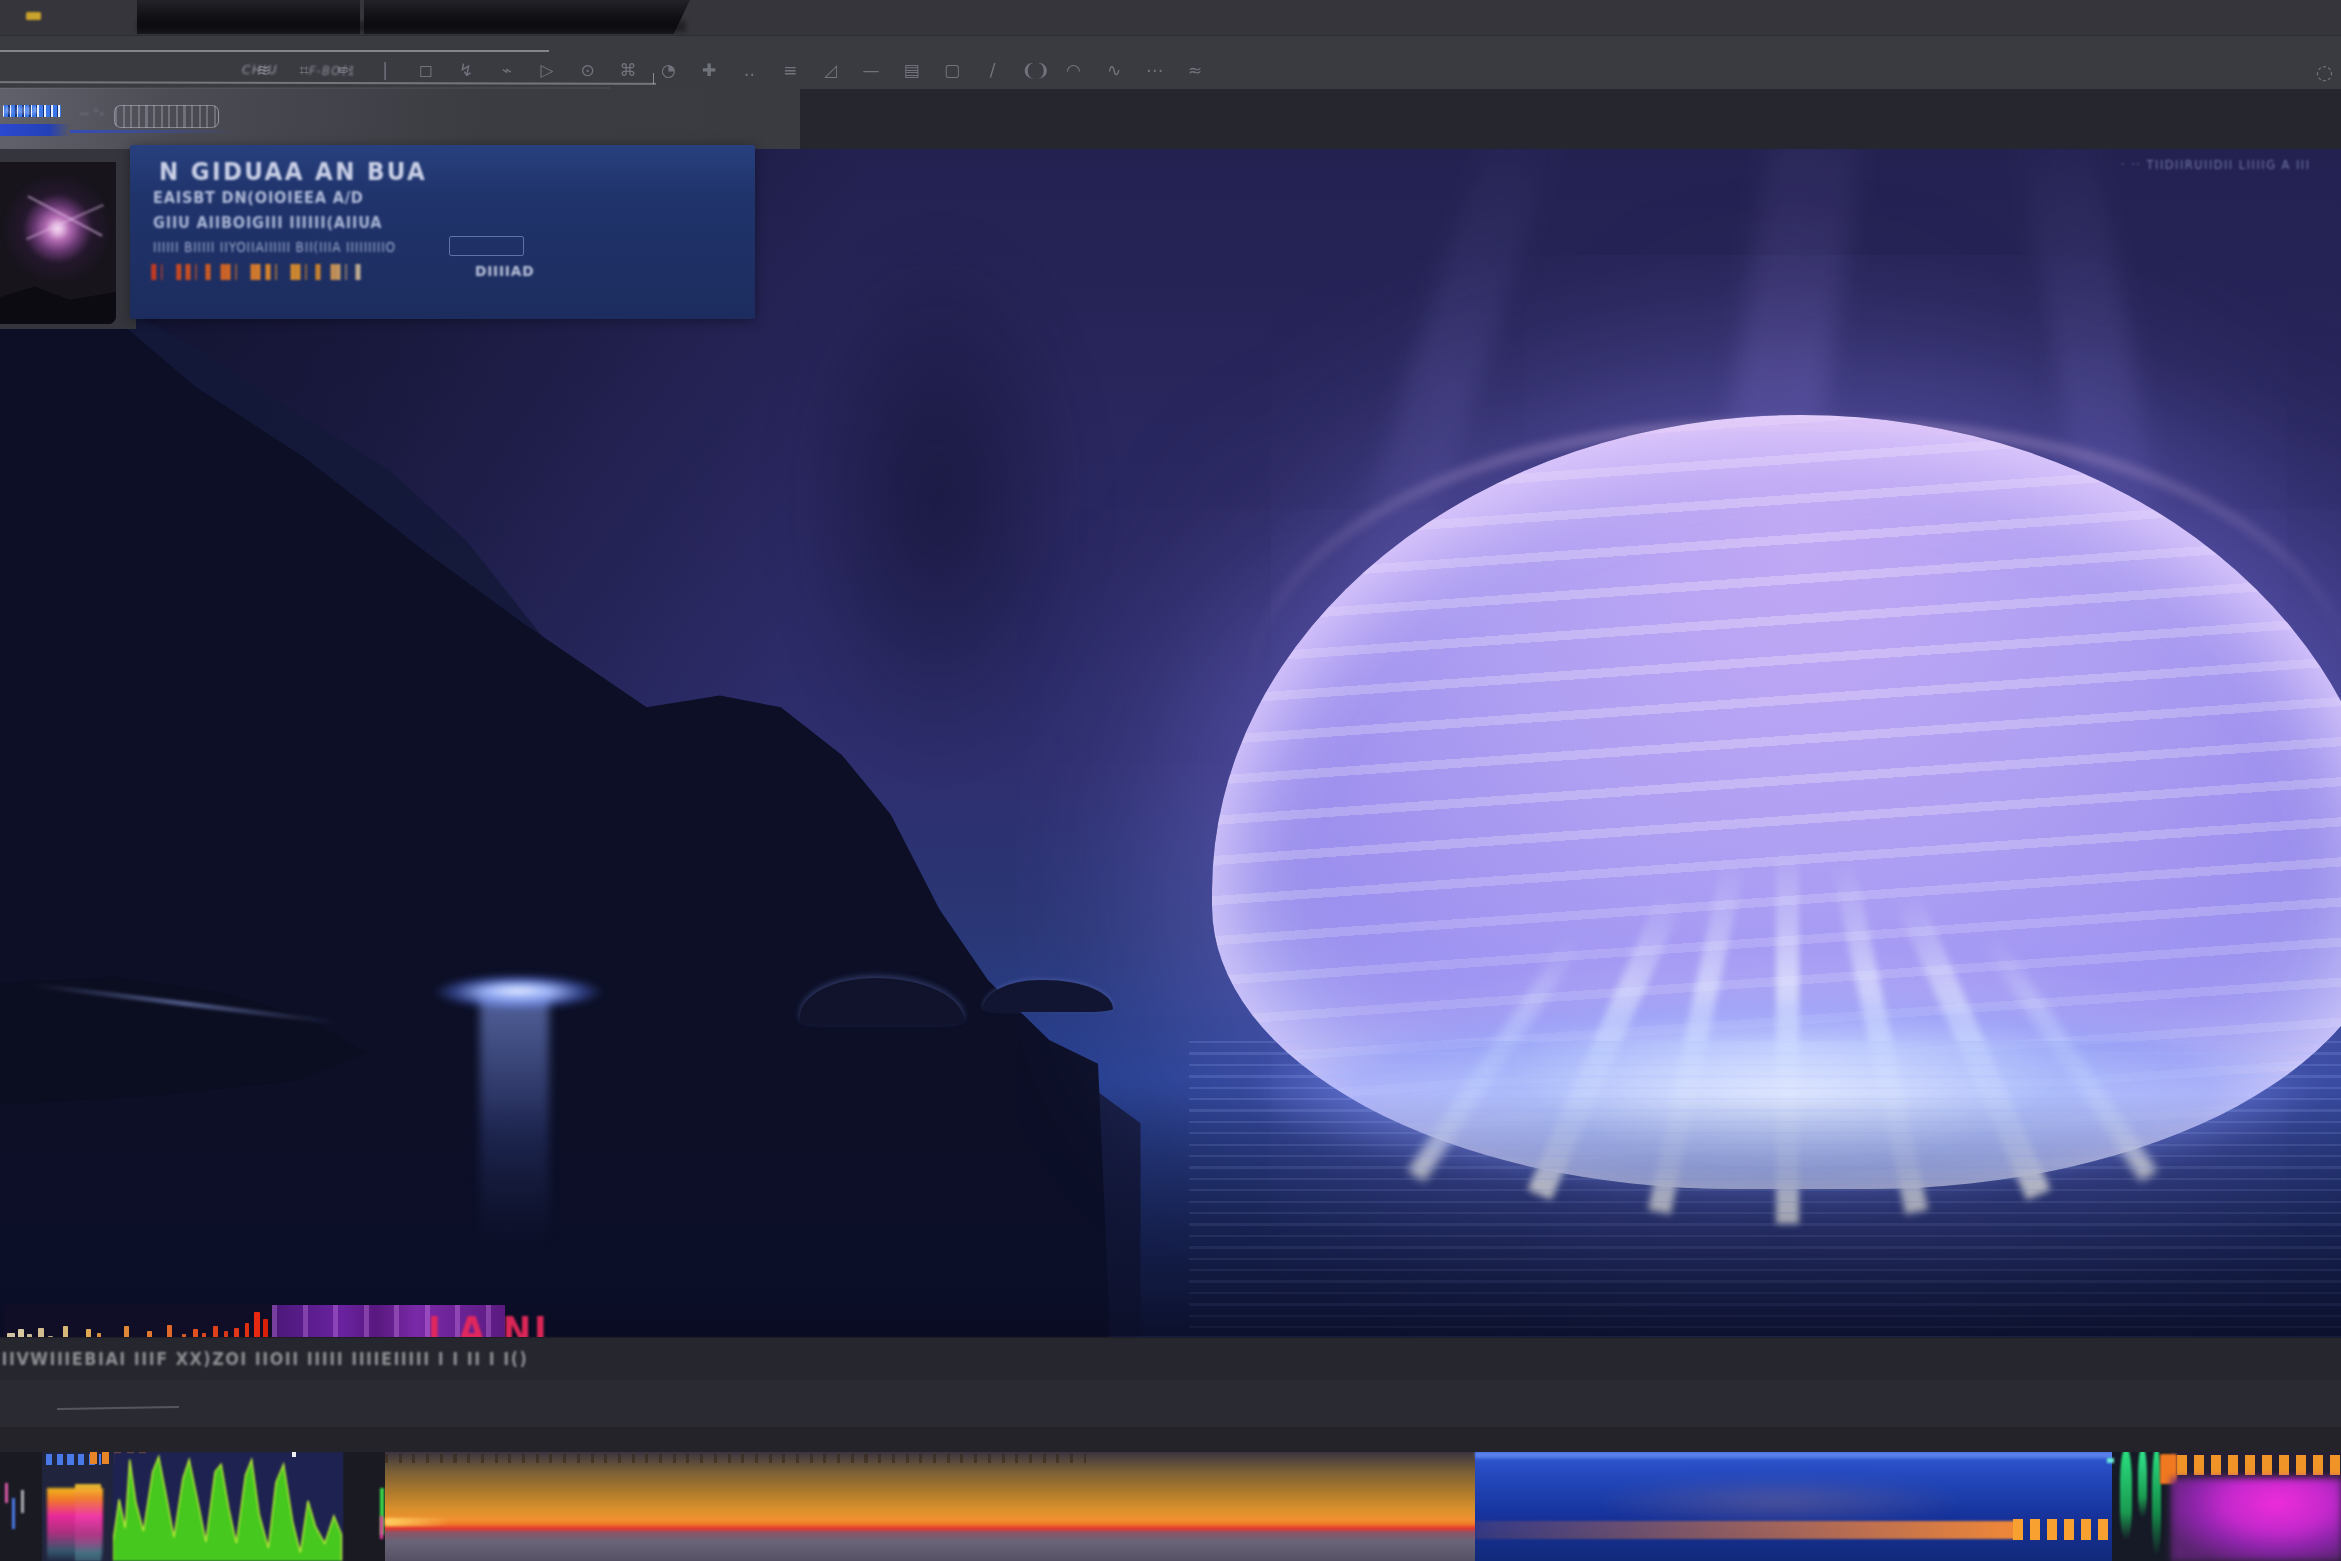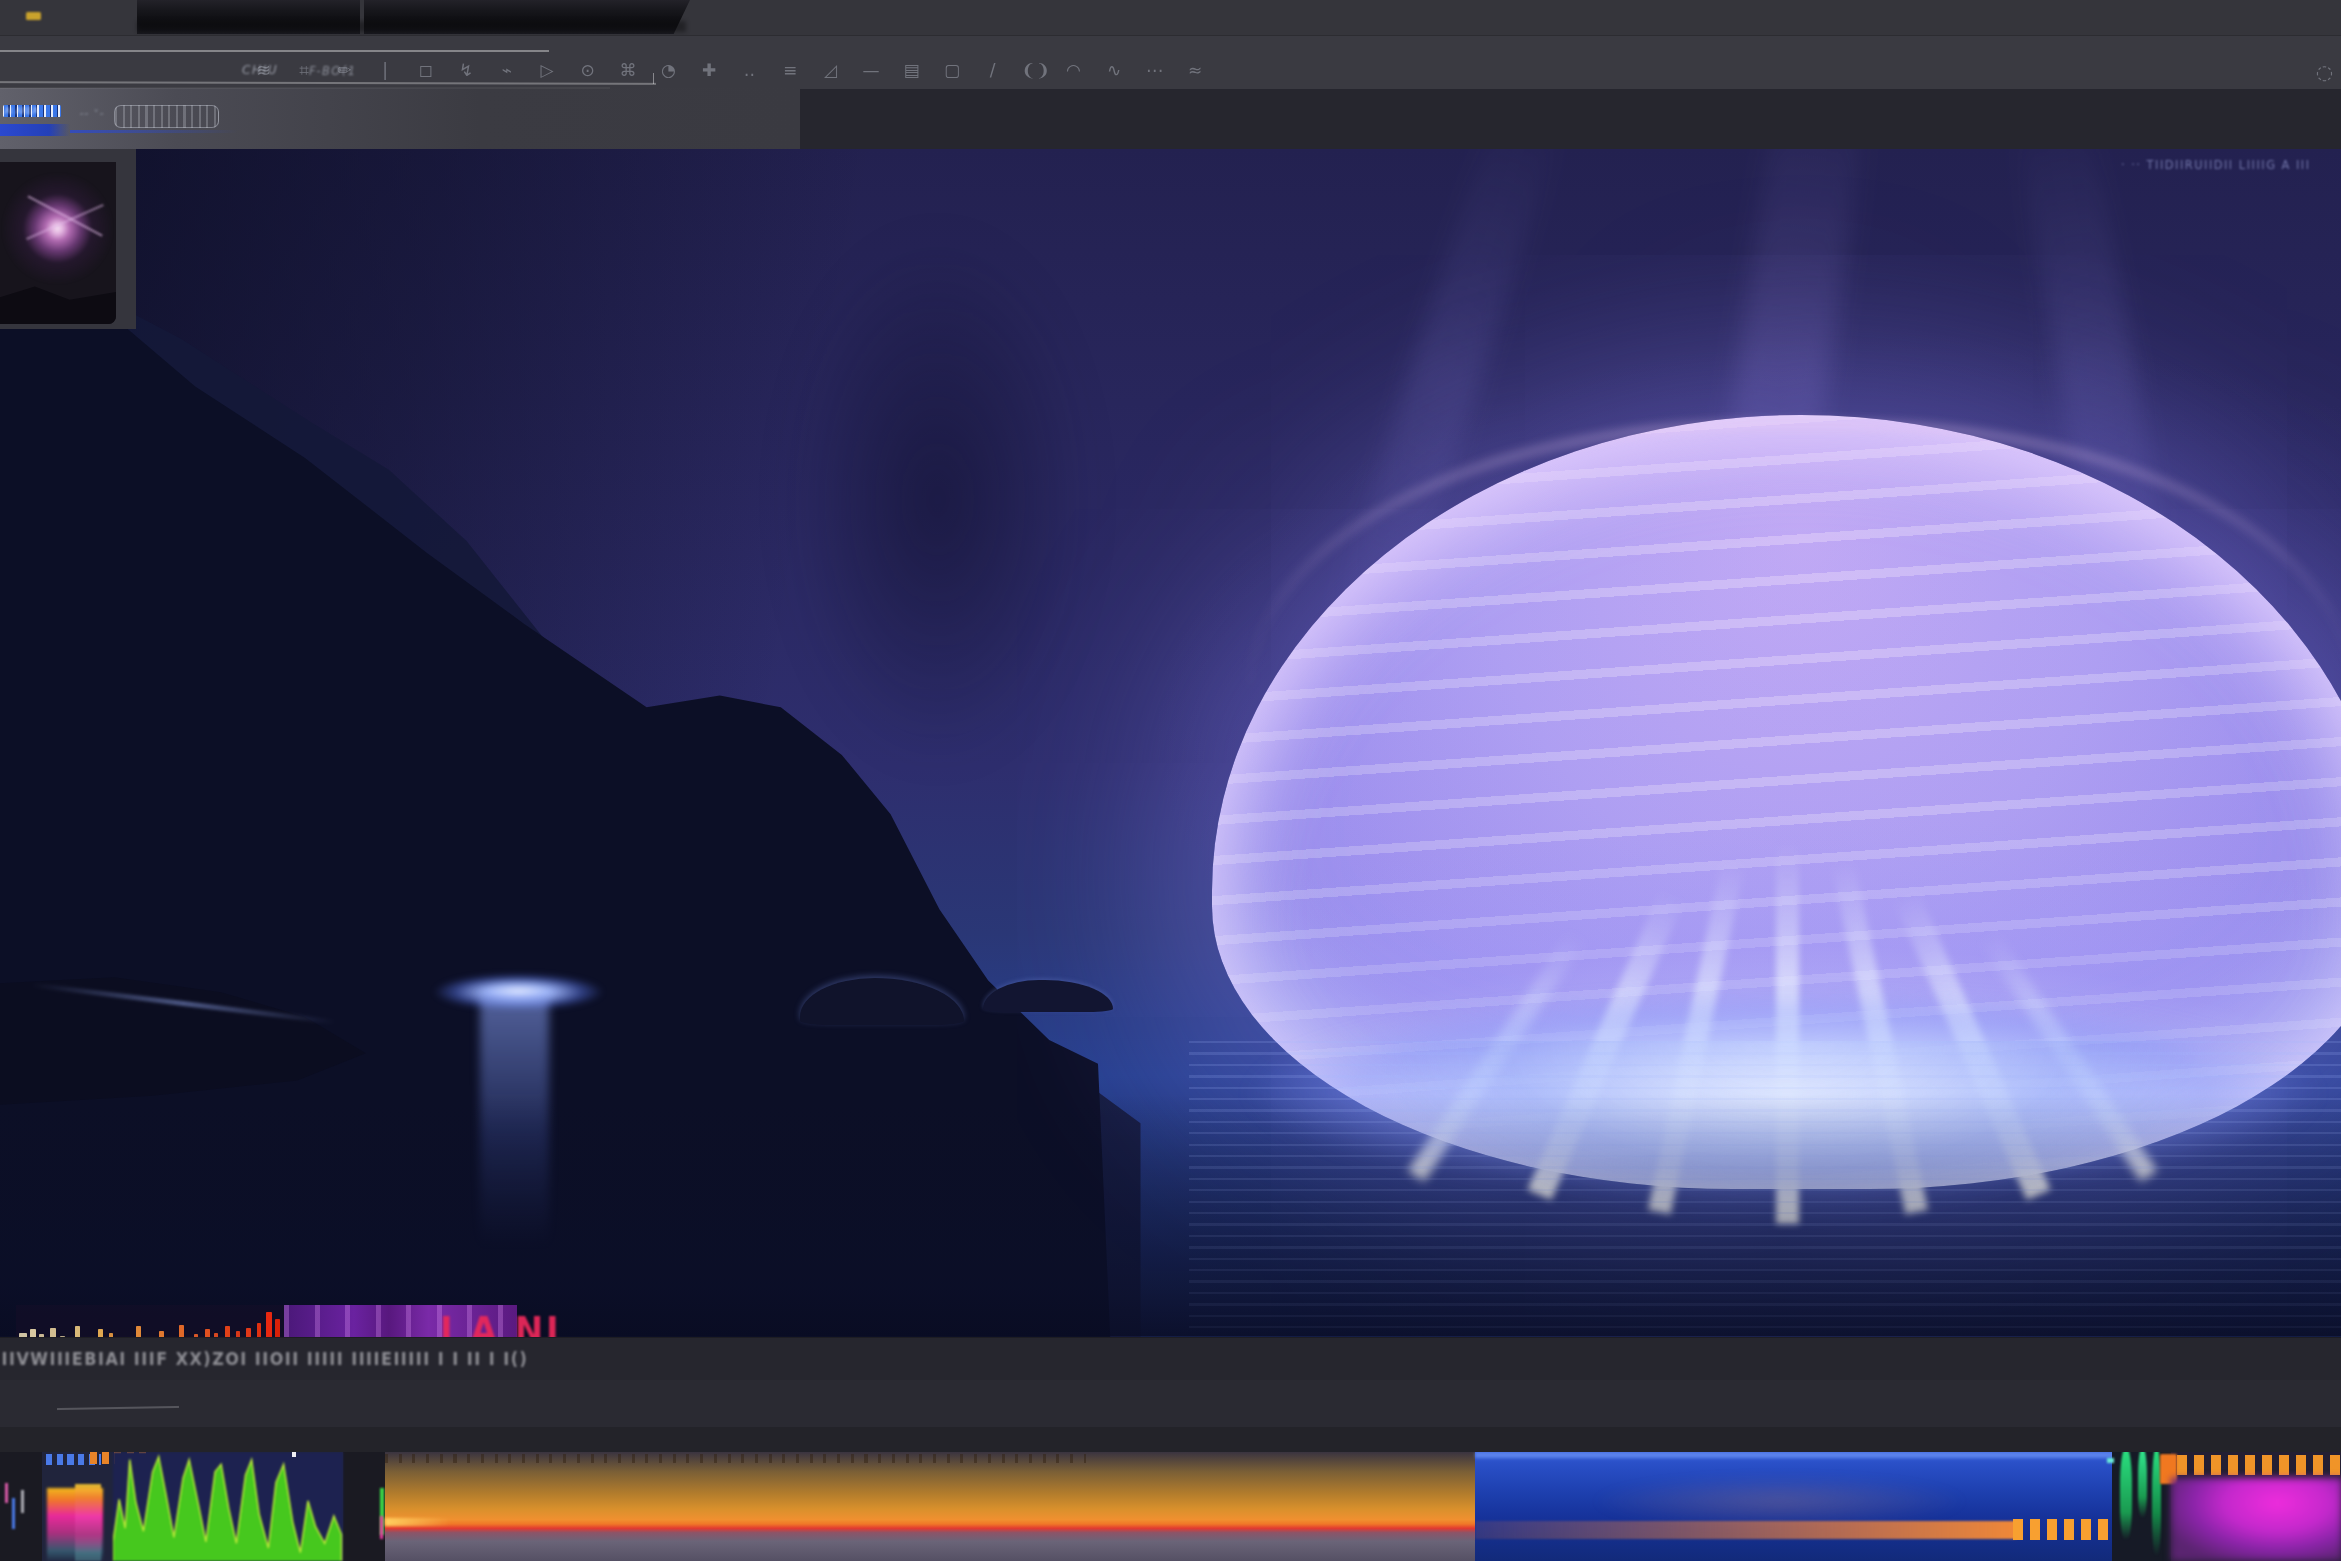--- a/index.html
+++ b/index.html
@@ -145,22 +145,35 @@
 
   <div class="abs" style="left:0;top:149px;width:136px;height:180px;background:#35353d;"></div>
   <div class="abs" style="left:0;top:162px;width:116px;height:162px;overflow:hidden;background:#17141c;border-radius:0 0 7.6px 0;">
     <div class="abs" style="left:-15.2px;top:7.6px;width:145px;height:130px;
                 background:radial-gradient(circle at 50% 45%,#f2dcf0 0%,#e3b4e0 5%,#b06ab0 12%,#6a3a74 22%,rgba(50,28,62,.5) 34%,transparent 55%);filter:blur(0.8px);"></div>
     <div class="abs" style="left:23px;top:53px;width:84px;height:2.3px;background:rgba(230,190,235,.6);transform:rotate(28deg);filter:blur(1.1px);"></div>
     <div class="abs" style="left:23px;top:59px;width:84px;height:2.3px;background:rgba(230,190,235,.5);transform:rotate(-24deg);filter:blur(1.1px);"></div>
     <div class="abs" style="left:0;top:114px;width:116px;height:53px;background:#0d0b12;clip-path:polygon(0 40%,30% 20%,60% 45%,100% 30%,100% 100%,0 100%);"></div>
   </div>
 
-
-  <div class="abs" style="left:16px;top:1305px;width:424px;height:46px;background:rgba(22,14,40,.55);">
+  <div class="abs" style="left:130px;top:145px;width:625px;height:174px;
+              background:linear-gradient(180deg,#27407e 0%,#20346c 28%,#1c2c5e 100%);
+              border-radius:2.3px;box-shadow:0 1.5px 10.7px rgba(0,0,0,.35);">
+    <div class="abs garble" style="left:29px;top:12.2px;color:#d7dcf0;font-size:23px;font-weight:bold;letter-spacing:2.3px;">N GIDUAA AN BUA</div>
+    <div class="abs garble" style="left:23px;top:44px;color:#bcc6e2;font-size:14.5px;font-weight:bold;">EAISBT DN(OIOIEEA A/D</div>
+    <div class="abs garble" style="left:23px;top:69px;color:#b4c0de;font-size:14.5px;font-weight:bold;">GIIU AIIBOIGIII IIIIII(AIIUA</div>
+    <div class="abs garble" style="left:23px;top:95px;color:#a9b5d6;font-size:12.2px;">IIIIII BIIIII IIYOIIAIIIIII  BII(IIIA   IIIIIIIIIO</div>
+    <div class="abs" style="left:319px;top:91px;width:73px;height:18.3px;border:0.8px solid rgba(150,170,220,.55);border-radius:2.3px;"></div>
+    <div class="abs garble" style="left:21.3px;top:119px;font-size:13px;letter-spacing:0;
+                background:linear-gradient(90deg,#d23a1c 0%,#e06a20 35%,#e8952c 60%,#d8882a 78%,#c8bca8 100%);
+                -webkit-background-clip:text;background-clip:text;color:transparent;">▌▏▐ ▌▏▌▐▌▏▐▌▌▏▐▌▏▌▐▌▏▌</div>
+    <div class="abs garble" style="left:345px;top:117px;color:#c8cfe4;font-size:13.7px;font-weight:bold;">DIIIIAD</div>
+  </div>
+
+  <div class="abs" style="left:4px;top:1305px;width:424px;height:46px;background:rgba(22,14,40,.55);">
     <div class="abs" id="flame-bars" style="left:0;top:0;width:268px;height:46px;">
         <span class="fbar" style="left: 3px; width: 7.6px; height: 13.7px; background: rgb(207, 195, 162);"></span>
         <span class="fbar" style="left: 13.7px; width: 6.1px; height: 17px; background: rgb(216, 200, 160);"></span>
         <span class="fbar" style="left: 23px; width: 4.6px; height: 12.2px; background: rgb(201, 184, 148);"></span>
         <span class="fbar" style="left: 34px; width: 6.1px; height: 18.3px; background: rgb(210, 189, 144);"></span>
         <span class="fbar" style="left: 44px; width: 4.6px; height: 10.7px; background: rgb(184, 168, 136);"></span>
         <span class="fbar" style="left: 59px; width: 5.3px; height: 20px; background: rgb(216, 184, 120);"></span>
         <span class="fbar" style="left: 82px; width: 4.6px; height: 17px; background: rgb(224, 168, 80);"></span>
         <span class="fbar" style="left: 93px; width: 3.8px; height: 13.7px; background: rgb(216, 144, 64);"></span>
         <span class="fbar" style="left: 120px; width: 5.3px; height: 20px; background: rgb(224, 136, 56);"></span>

